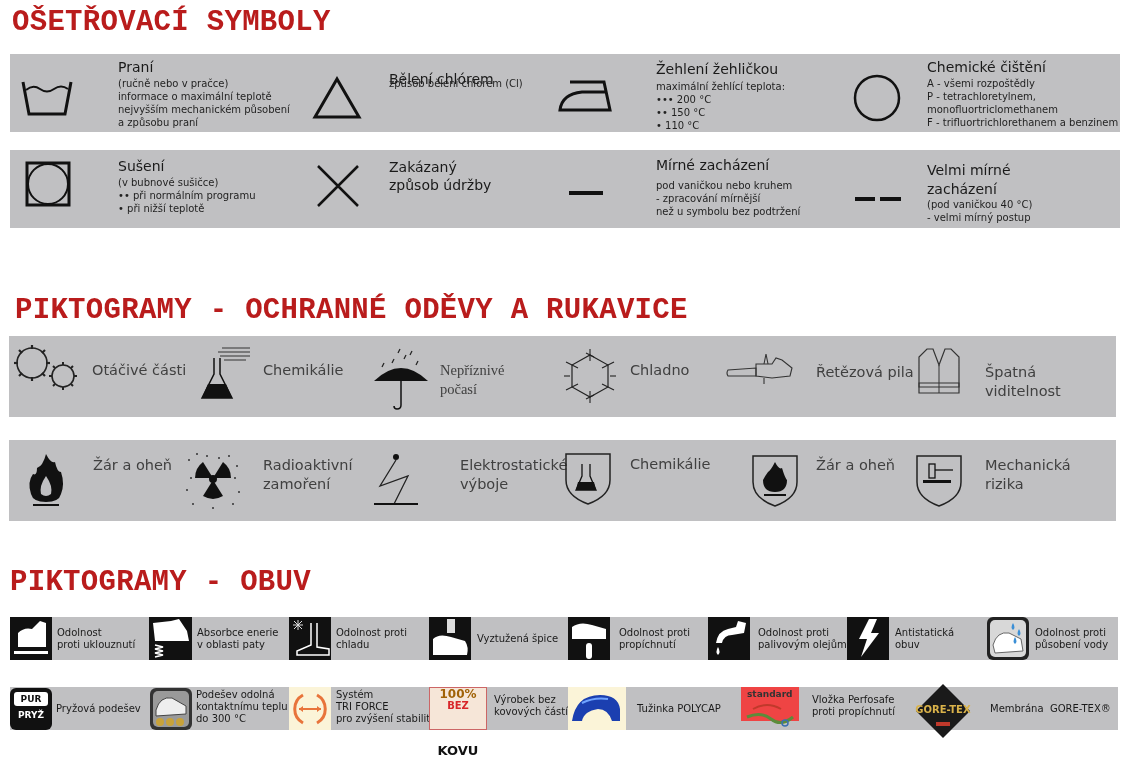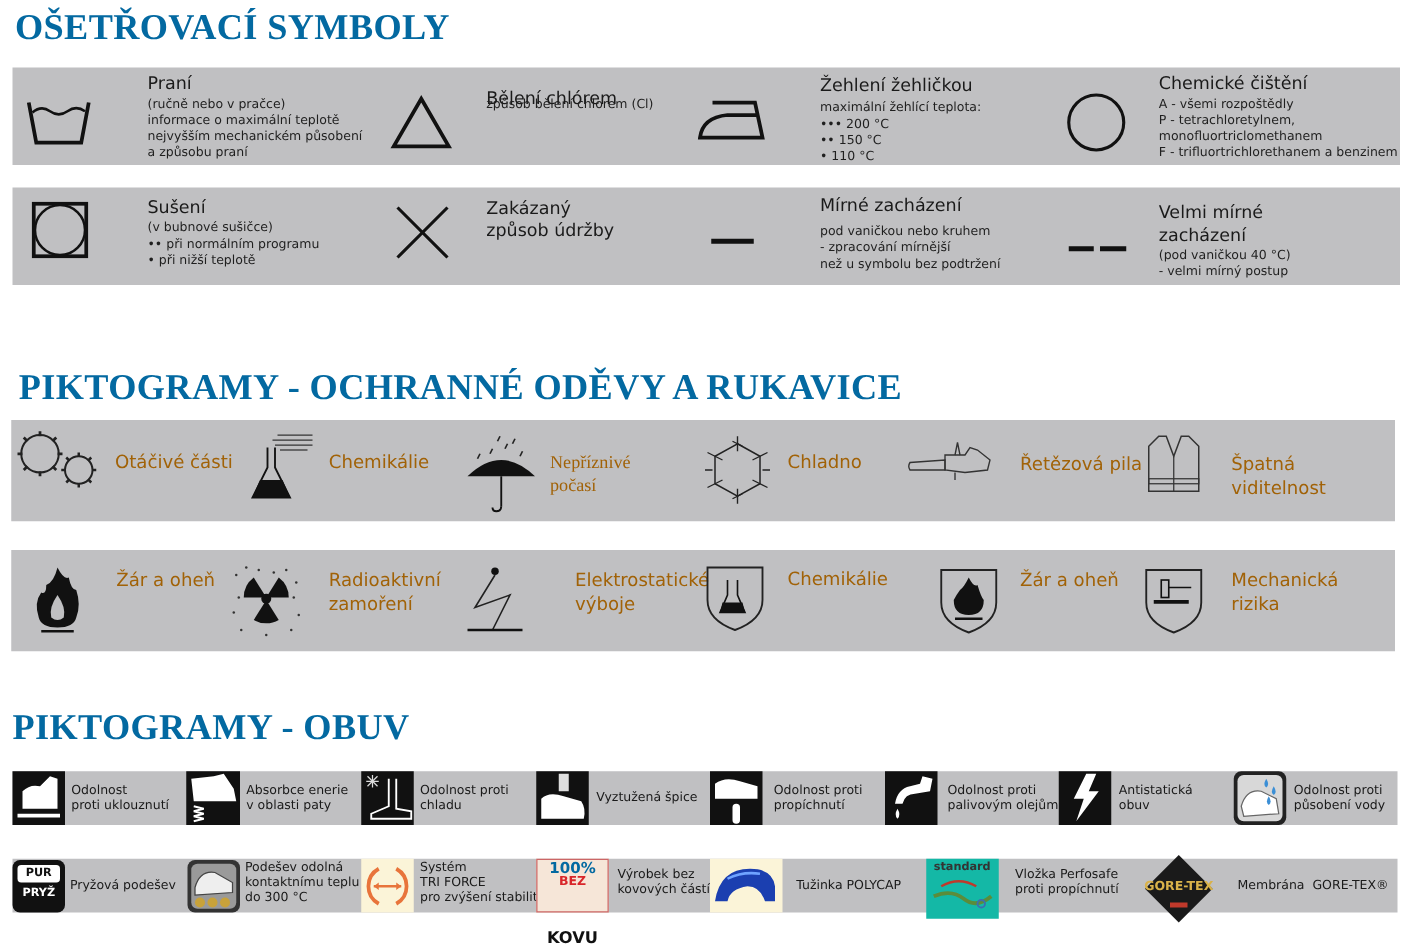--- a/index.html
+++ b/index.html
@@ -1,28 +1,28 @@
 <!DOCTYPE html>
 <html><head>
 <meta charset="utf-8">
 <style>
   * { box-sizing: border-box; margin: 0; padding: 0; }
   html, body { width: 1130px; height: 760px; background: #ffffff; overflow: hidden; }
   body { position: relative; font-family: "DejaVu Sans", "Liberation Sans", sans-serif; color: #1a1a1a; }
 
   .heading {
-    position: absolute; font-family: Liberation Serif, serif; font-weight: bold;
-    color: #0369a1; letter-spacing: 0.3px;
+    position: absolute; font-family: Liberation Mono, monospace; font-weight: bold;
+    color: #b91c1c; letter-spacing: 0.3px;
   }
   .band { position: absolute; background: #c0c0c2; }
   .abs { position: absolute; }
   .icon { position: absolute; }
   .t-title { font-size: 14px; color: #1a1a1a; line-height: 17px; }
   .t-sub { font-size: 10px; color: #1f1f1f; line-height: 13px; }
-  .t-pic { font-size: 14.5px; color: #a16207; line-height: 19px; }
+  .t-pic { font-size: 14.5px; color: #404040; line-height: 19px; }
   .t-shoe { font-size: 10px; color: #1a1a1a; line-height: 12px; }
   .shoe-box { position: absolute; background: #111; }
 </style>
 </head>
 <body>
 
 <div class="heading" style="left:12px; top:6px; font-size:29px;">OŠETŘOVACÍ SYMBOLY</div>
 
 <div class="band" style="left:10px; top:54px; width:1110px; height:78px;"></div>
 <div class="band" style="left:10px; top:150px; width:1110px; height:78px;"></div>
@@ -399,38 +399,38 @@
       <path d="M10 22 L14 19 L14 25 Z M32 22 L28 19 L28 25 Z" fill="#e8743b"></path>
     </svg>
 </div>
 <div class="abs t-shoe" style="left:336px; top:689px;">
   <div>Systém</div>
   <div>TRI  FORCE</div>
   <div>pro zvýšení stability</div>
 </div>
 
 <div class="abs" style="left:429px; top:687px; width:58px; height:43px; background:#f6e6d8; border:1px solid #c66; text-align:center; font-family:'DejaVu Sans', sans-serif; font-weight:bold;">
-  <div style="font-size:12px; line-height:13px; color:#0369a1;">100%</div>
+  <div style="font-size:12px; line-height:13px; color:#a16207;">100%</div>
   <div style="font-size:10px; line-height:10px; color:#d8262a;">BEZ</div>
   <div style="font-size:13px; line-height:15px; color:#111;margin-top:32px;">KOVU</div>
 </div>
 <div class="abs t-shoe" style="left:494px; top:694px;">
   <div>Výrobek bez</div>
   <div>kovových částí</div>
 </div>
 
 <div class="abs" style="left:568px; top:687px; width:58px; height:43px; background:#fbf4d8;">
   <svg width="58" height="43" viewBox="0 0 58 43">
       <path d="M4 34 Q8 8 32 8 Q50 8 52 22 L52 34 L44 34 Q40 22 30 22 Q16 24 14 34 Z" fill="#1b3fb0"></path>
       <path d="M14 16 Q26 10 40 12" fill="none" stroke="#6fa3ff" stroke-width="2"></path>
     </svg>
 </div>
 <div class="abs t-shoe" style="left:637px; top:703px;">Tužinka POLYCAP</div>
 
-<div class="abs" style="left:741px; top:687px; width:58px; height:48px; background:#14b8a6;">
+<div class="abs" style="left:741px; top:687px; width:58px; height:34px; background:#ef4444;">
   <div style="position:absolute; left:6px; top:2px; font: bold 9px 'DejaVu Sans', sans-serif; color:#333;">standard</div>
   <svg width="58" height="43" viewBox="0 0 58 43" style="position:absolute; left:0; top:0;">
       <path d="M12 22 Q26 14 40 22" fill="none" stroke="#c0392b" stroke-width="2"></path>
       <path d="M6 30 Q20 24 30 32 Q40 40 52 30" fill="none" stroke="#5b8c3a" stroke-width="3"></path>
       <circle cx="44" cy="36" r="3" fill="none" stroke="#3b6fb0" stroke-width="1.5"></circle>
     </svg>
 </div>
 <div class="abs t-shoe" style="left:812px; top:694px;">
   <div>Vložka Perfosafe</div>
   <div>proti propíchnutí</div>

